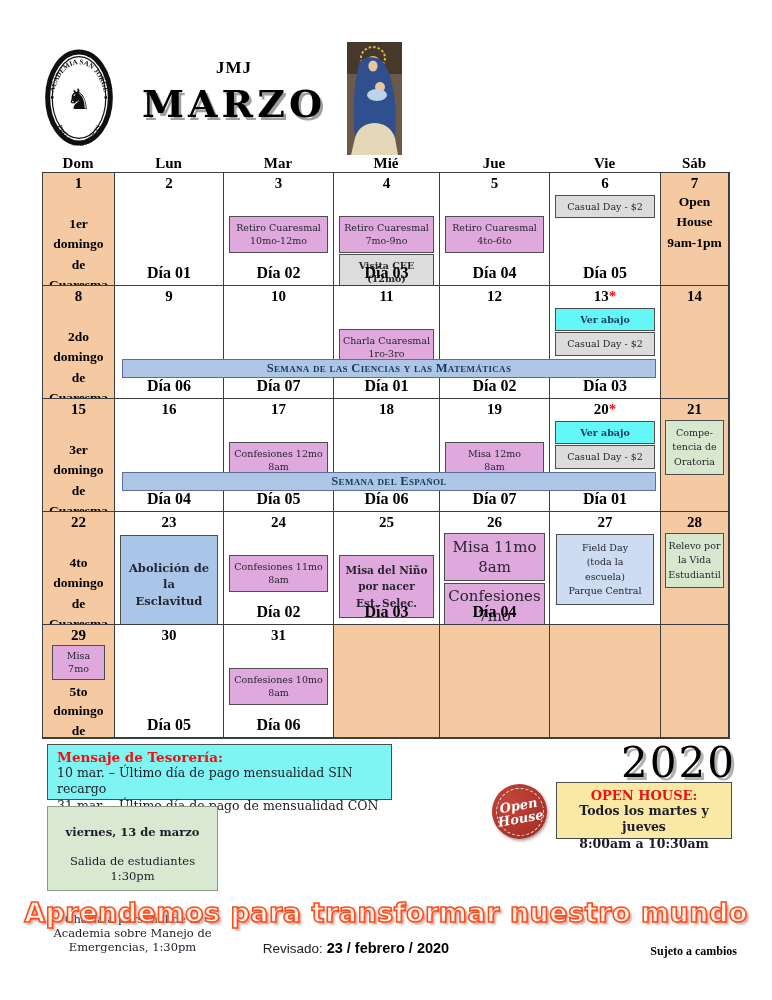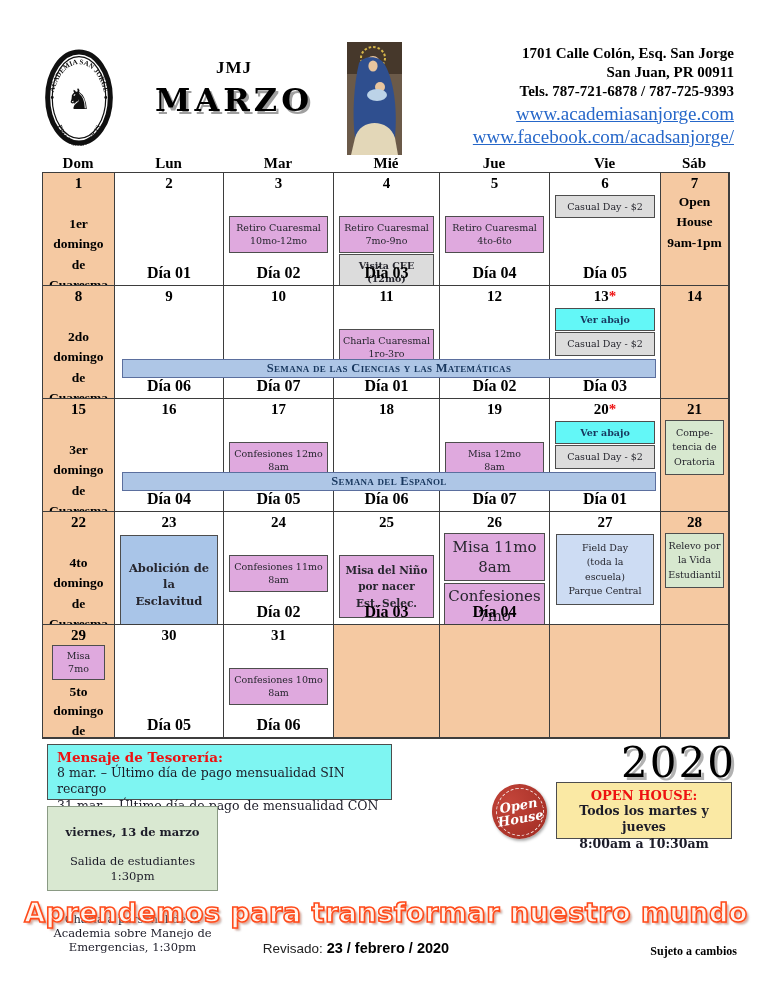--- a/index.html
+++ b/index.html
@@ -7,21 +7,21 @@
   .page {
     position: relative; width: 772px; height: 1000px; margin: 0 auto;
     background: #ffffff; font-family: "Liberation Serif", serif; color:#000;
     overflow: hidden;
   }
 
   
   .logo { position:absolute; left:44px; top:49px; }
   .title-block { position:absolute; left:118px; top:58px; width:232px; text-align:center; }
   .jmj { font-size:17px; font-weight:bold; letter-spacing:1px; }
-  .month { font-size:32px; font-weight:bold; letter-spacing:4px; margin-top:3px;
+  .month { font-size:38px; font-weight:bold; letter-spacing:4px; margin-top:3px;
            font-family:"DejaVu Serif", serif; text-shadow: 2.5px 2.5px 0 #9f9f9f; }
   .mary { position:absolute; left:347px; top:42px; width:55px; height:113px; }
   .contact { position:absolute; right:38px; top:44px; text-align:right; line-height:1.28; }
   .contact .cline { font-weight:bold; font-size:15px; }
   .contact .link { display:block; font-size:19px; color:#2667C9; text-decoration:underline; cursor:pointer; line-height:1.25; }
 
   
   .dow-row { position:absolute; left:42px; top:155px; width:688px; display:flex; }
   .dow { font-weight:bold; font-size:15px; text-align:center; }
   .dow:nth-child(1){width:72px} .dow:nth-child(2){width:109px} .dow:nth-child(3){width:110px}
@@ -147,27 +147,20 @@
     <rect width="55" height="32" fill="#46382b"></rect>
     <ellipse cx="26" cy="16" rx="12" ry="11" fill="none" stroke="#d8b84a" stroke-width="2" stroke-dasharray="2.5,2"></ellipse>
     <circle cx="26" cy="21" r="7" fill="#e9c59e"></circle>
     <path d="M 12,21 C 7,42 5,72 8,96 L 48,96 C 51,64 46,37 38,23 C 33,13 17,13 12,21 Z" fill="#2f4f8f"></path>
     <ellipse cx="26" cy="24" rx="4.6" ry="5.6" fill="#e9c59e"></ellipse>
     <circle cx="33" cy="45" r="5" fill="#e9c59e"></circle>
     <ellipse cx="30" cy="53" rx="10" ry="6" fill="#bcd3e8"></ellipse>
     <path d="M 8,96 C 13,76 42,76 48,96 L 51,113 L 4,113 Z" fill="#e3d7b8"></path>
   </svg>
 
-  <div class="contact">
-    <div class="cline">1701 Calle Colón, Esq. San Jorge</div>
-    <div class="cline">San Juan, PR 00911</div>
-    <div class="cline">Tels. 787-721-6878 / 787-725-9393</div>
-    <span class="link">www.academiasanjorge.com</span>
-    <span class="link">www.facebook.com/acadsanjorge/</span>
-  </div>
 
   <div class="dow-row">
     <div class="dow">Dom</div>
     <div class="dow">Lun</div>
     <div class="dow">Mar</div>
     <div class="dow">Mié</div>
     <div class="dow">Jue</div>
     <div class="dow">Vie</div>
     <div class="dow">Sáb</div>
   </div>
@@ -364,21 +357,21 @@
     <div class="cell we"></div>
     <div class="cell we"></div>
     <div class="cell we"></div>
 
     <div class="banner banner1">Semana de las Ciencias y las Matemáticas</div>
     <div class="banner banner2">Semana del Español</div>
   </div>
 
   <div class="treasury">
     <div class="ttitle">Mensaje de Tesorería:</div>
-    <div class="tline">8 mar. – Último día de pago mensualidad SIN recargo</div>
+    <div class="tline">10 mar. – Último día de pago mensualidad SIN recargo</div>
     <div class="tline">31 mar. – Último día de pago de mensualidad CON recargo</div>
   </div>
 
   <div class="gnote">
     <span class="ntitle">viernes, 13 de marzo</span>
     <span class="nline">Salida de estudiantes 1:30pm</span>
     <span class="nspace"></span>
     <span class="nline">Charla a personal de la
 Academia sobre Manejo de
 Emergencias, 1:30pm</span>

